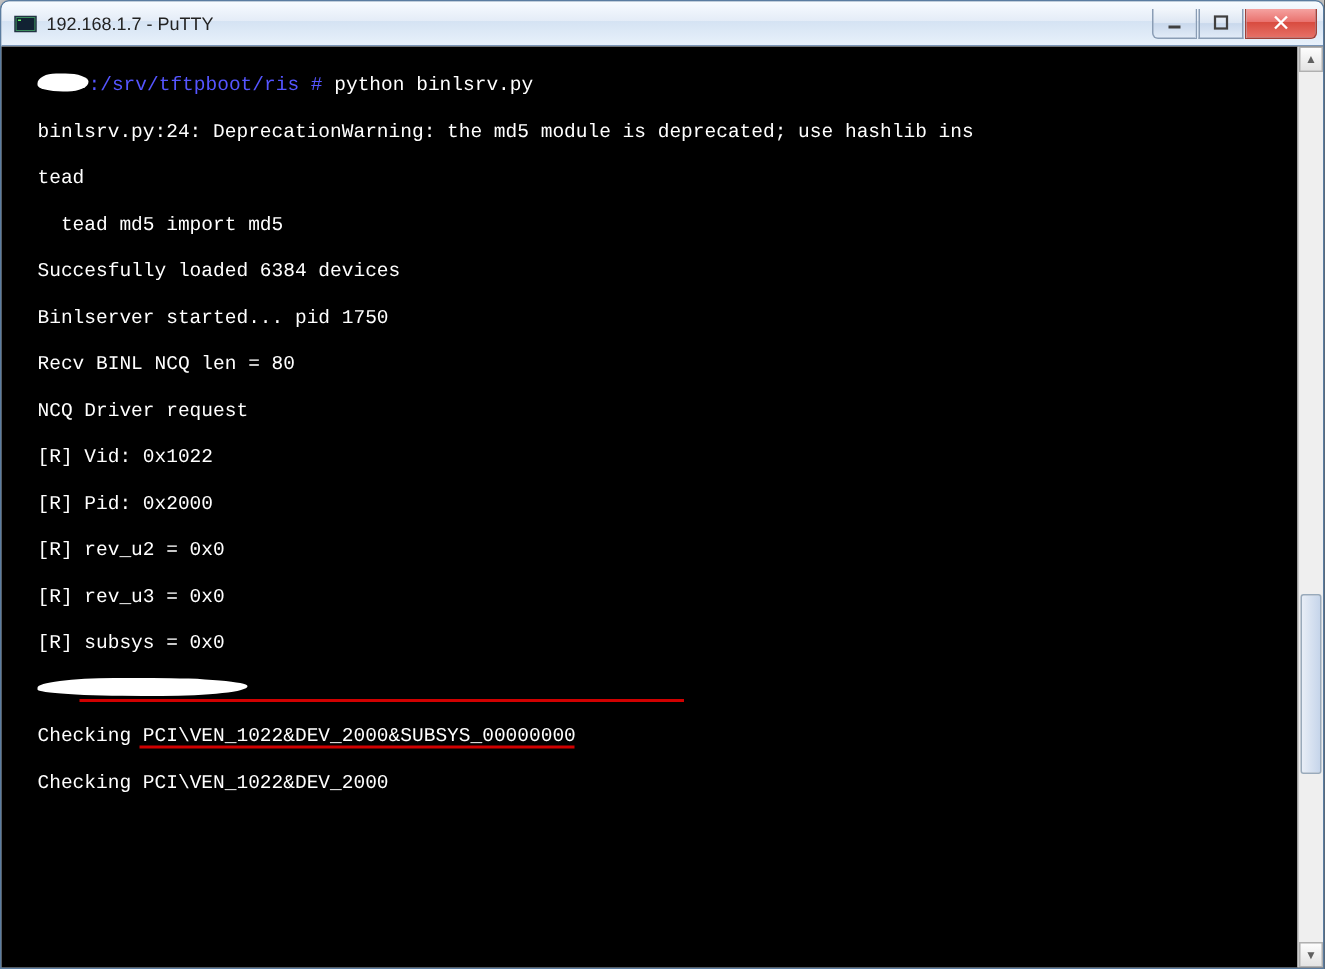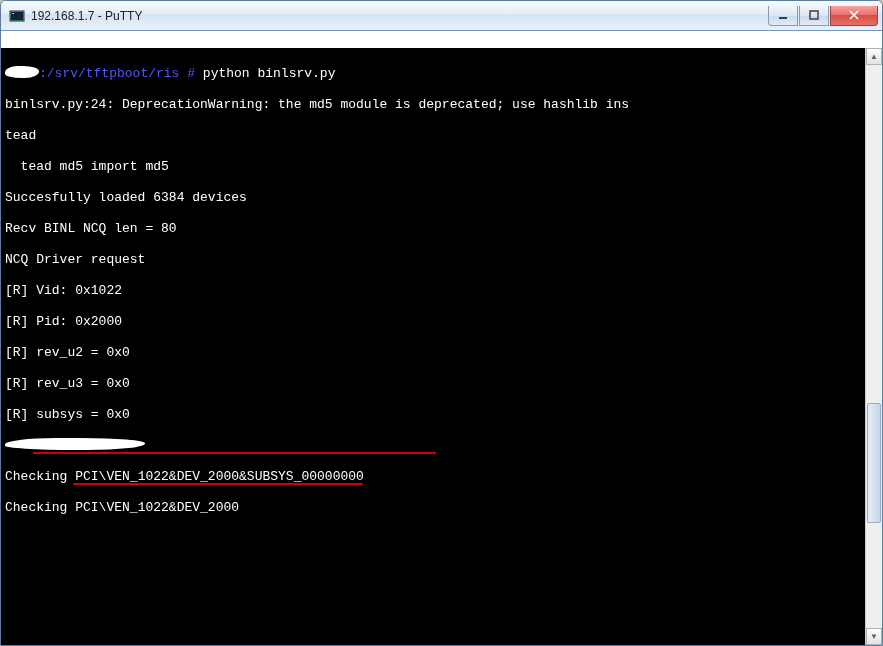--- a/index.html
+++ b/index.html
@@ -11,21 +11,20 @@
   .window {
     width: 883px;
     height: 646px;
     background: #fff;
     border: 1px solid #5a7ca0;
     border-radius: 6px 6px 0 0;
     box-shadow: 0 0 8px rgba(0,0,0,0.3);
     display: flex;
     flex-direction: column;
     position: relative;
-    gap: 17px;
   }
   .titlebar {
     height: 30px;
     background: linear-gradient(to bottom, #f7fbff 0%, #e4ecf7 45%, #d5e3f3 46%, #e8f1fb 100%);
     border-bottom: 1px solid #7a96b8;
     display: flex;
     align-items: center;
     padding: 0 2px 0 8px;
     border-radius: 5px 5px 0 0;
   }
@@ -78,21 +77,21 @@
   .terminal {
     flex: 1;
     padding: 2px 0 0 4px;
     font-family: "Consolas", "Courier New", monospace;
     font-size: 13px;
     line-height: 15.5px;
     color: #fff;
     white-space: pre;
     overflow: hidden;
   }
-  .line { display: block; position: relative; height: 15.5px; }
+  .line { display: block; position: relative; height: 15.5px; margin-left: 20px; }
   .prompt-path { color: #55f; }
   .smudge {
     display: inline-block;
     width: 140px;
     height: 12px;
     background: #fff;
     border-radius: 40% 50% 45% 55% / 60% 50% 60% 40%;
     vertical-align: middle;
     position: relative;
     top: -1px;
@@ -169,20 +168,21 @@
     </div>
   </div>
 
   <div class="client">
     <div class="terminal">
 <span class="line"><span class="smudge" style="width:34px"></span><span class="prompt-path">:/srv/tftpboot/ris #</span> <span>python binlsrv.py</span></span>
 <span class="line">binlsrv.py:24: DeprecationWarning: the md5 module is deprecated; use hashlib ins</span>
 <span class="line">tead</span>
 <span class="line">  tead md5 import md5</span>
 <span class="line">Succesfully loaded 6384 devices</span>
+<span class="line">Binlserver started... pid 1750</span>
 <span class="line">Recv BINL NCQ len = 80</span>
 <span class="line">NCQ Driver request</span>
 <span class="line">[R] Vid: 0x1022</span>
 <span class="line">[R] Pid: 0x2000</span>
 <span class="line">[R] rev_u2 = 0x0</span>
 <span class="line">[R] rev_u3 = 0x0</span>
 <span class="line">[R] subsys = 0x0</span>
 <span class="line"><span class="smudge"></span><span class="redline" style="left:28px;width:403px"></span></span>
 <span class="line"><span>Checking </span><span>PCI\VEN_1022&amp;DEV_2000&amp;SUBSYS_00000000</span><span class="redline" style="left:68px;width:290px"></span></span>
 <span class="line"><span>Checking </span><span>PCI\VEN_1022&amp;DEV_2000</span></span>

